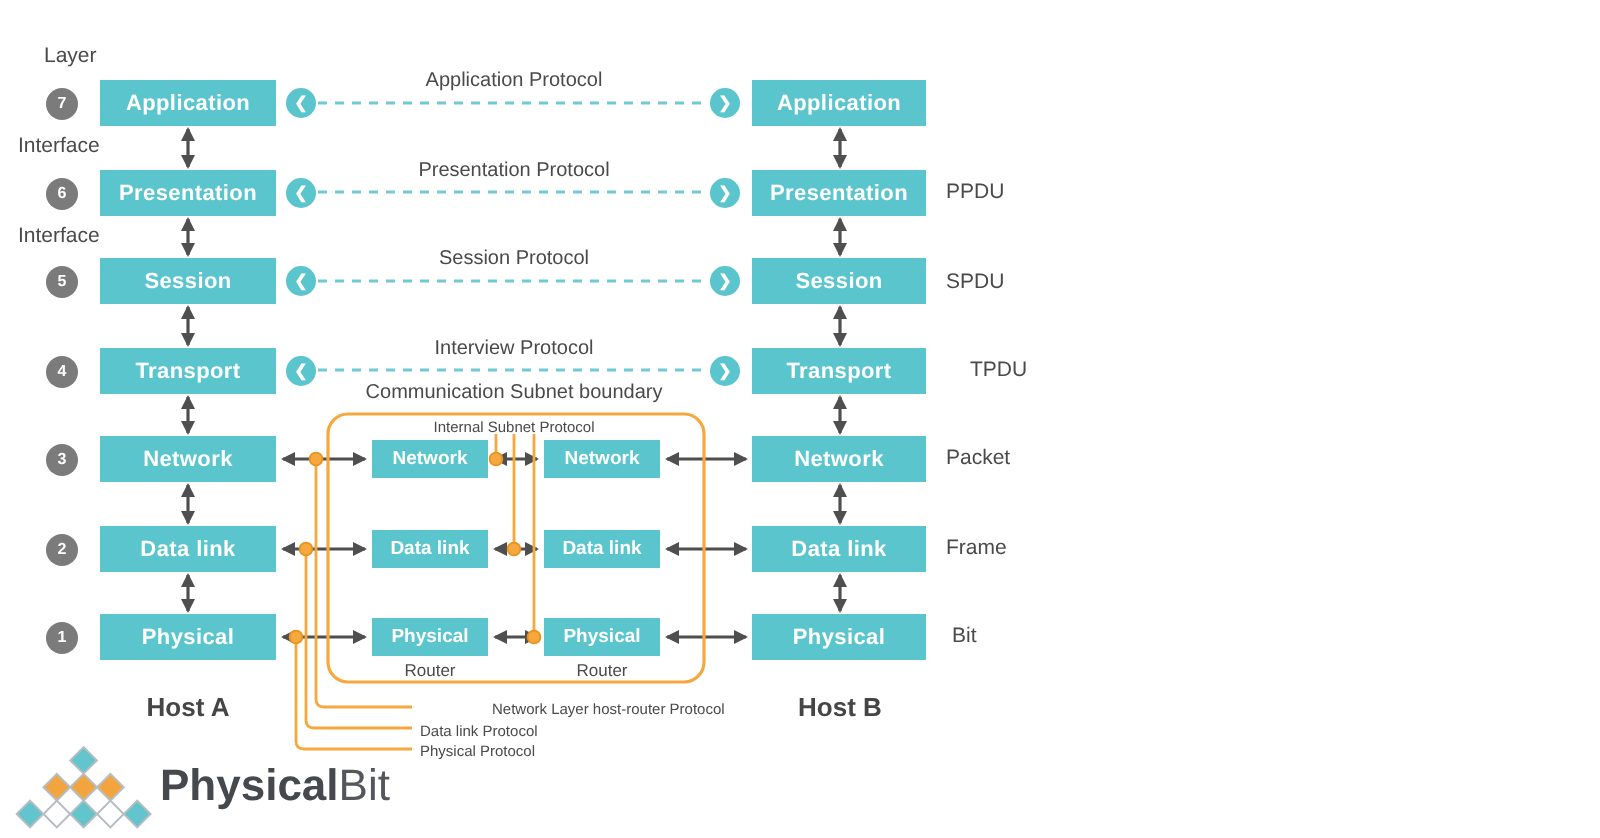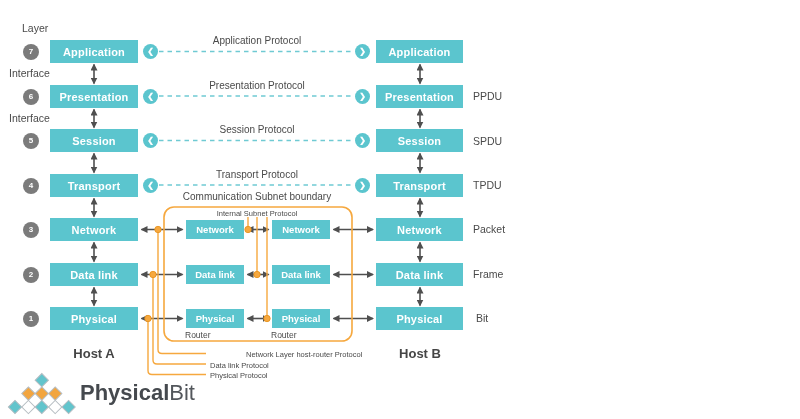--- a/index.html
+++ b/index.html
@@ -18,21 +18,21 @@
   .lbl { position:absolute; z-index:2; color:#4a4a4a; font-size:10.5px; line-height:1.25; }
   .lbl.center { text-align:center; }
   .proto { position:absolute; z-index:2; left:157px; width:200px; text-align:center;
            color:#4a4a4a; font-size:10px; }
   .small { font-size:7.5px; }
   .chev { position:absolute; z-index:3; width:15px; height:15px; border-radius:50%;
           background:#5bc5ce; color:#fff; font-size:8px; font-weight:bold;
           display:flex; align-items:center; justify-content:center; }
   .hostlbl { position:absolute; z-index:2; width:80px; text-align:center;
              color:#454545; font-weight:bold; font-size:13px; }
-  .routercap { position:absolute; z-index:2; width:60px; text-align:left;
+  .routercap { position:absolute; z-index:2; width:60px; text-align:center;
                color:#4a4a4a; font-size:8.5px; }
   .legend { position:absolute; z-index:2; left:210px; color:#4a4a4a; font-size:7.5px; }
   #logo-text { position:absolute; z-index:2; left:80px; top:380px; font-size:22px; color:#45494e; }
   #logo-text .bold { font-weight:bold; }
   #logo-text .light { font-weight:300; color:#53575c; }
 </style>
 </head>
 <body>
 
 <div id="canvas">
@@ -144,29 +144,29 @@
   <div class="box" style="left:376px; top:40px; width:87px;">Application</div>
   <div class="box" style="left:376px; top:85px; width:87px;">Presentation</div>
   <div class="box" style="left:376px; top:129px; width:87px;">Session</div>
   <div class="box" style="left:376px; top:174px; width:87px;">Transport</div>
   <div class="box" style="left:376px; top:218px; width:87px;">Network</div>
   <div class="box" style="left:376px; top:263px; width:87px;">Data link</div>
   <div class="box" style="left:376px; top:307px; width:87px;">Physical</div>
 
   <div class="lbl" style="left:473px; top:90px;">PPDU</div>
   <div class="lbl" style="left:473px; top:134.5px;">SPDU</div>
-  <div class="lbl" style="left:473px; top:179px;">TPDU</div>
+  <div class="lbl" style="left:485px; top:179px;">TPDU</div>
   <div class="lbl" style="left:473px; top:223px;">Packet</div>
   <div class="lbl" style="left:473px; top:268px;">Frame</div>
   <div class="lbl" style="left:476px; top:312px;">Bit</div>
 
   <div class="proto" style="top:35px;">Application Protocol</div>
   <div class="proto" style="top:79.5px;">Presentation Protocol</div>
   <div class="proto" style="top:124px;">Session Protocol</div>
-  <div class="proto" style="top:168.5px;">Transport Protocol</div>
+  <div class="proto" style="top:168.5px;">Interview Protocol</div>
   <div class="proto" style="top:191px;">Communication Subnet boundary</div>
 
   <div class="chev" style="left:143px; top:44px;">❮</div>
   <div class="chev" style="left:355px; top:44px;">❯</div>
   <div class="chev" style="left:143px; top:88.5px;">❮</div>
   <div class="chev" style="left:355px; top:88.5px;">❯</div>
   <div class="chev" style="left:143px; top:133px;">❮</div>
   <div class="chev" style="left:355px; top:133px;">❯</div>
   <div class="chev" style="left:143px; top:177.5px;">❮</div>
   <div class="chev" style="left:355px; top:177.5px;">❯</div>

